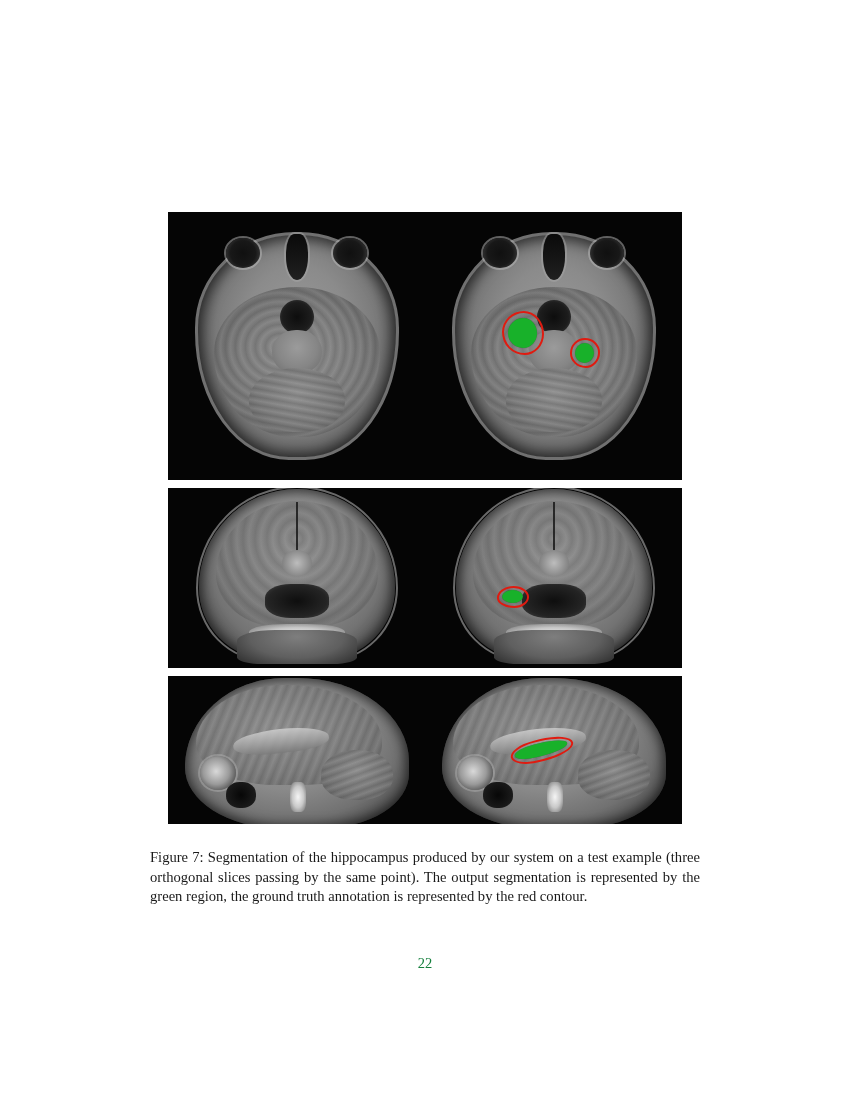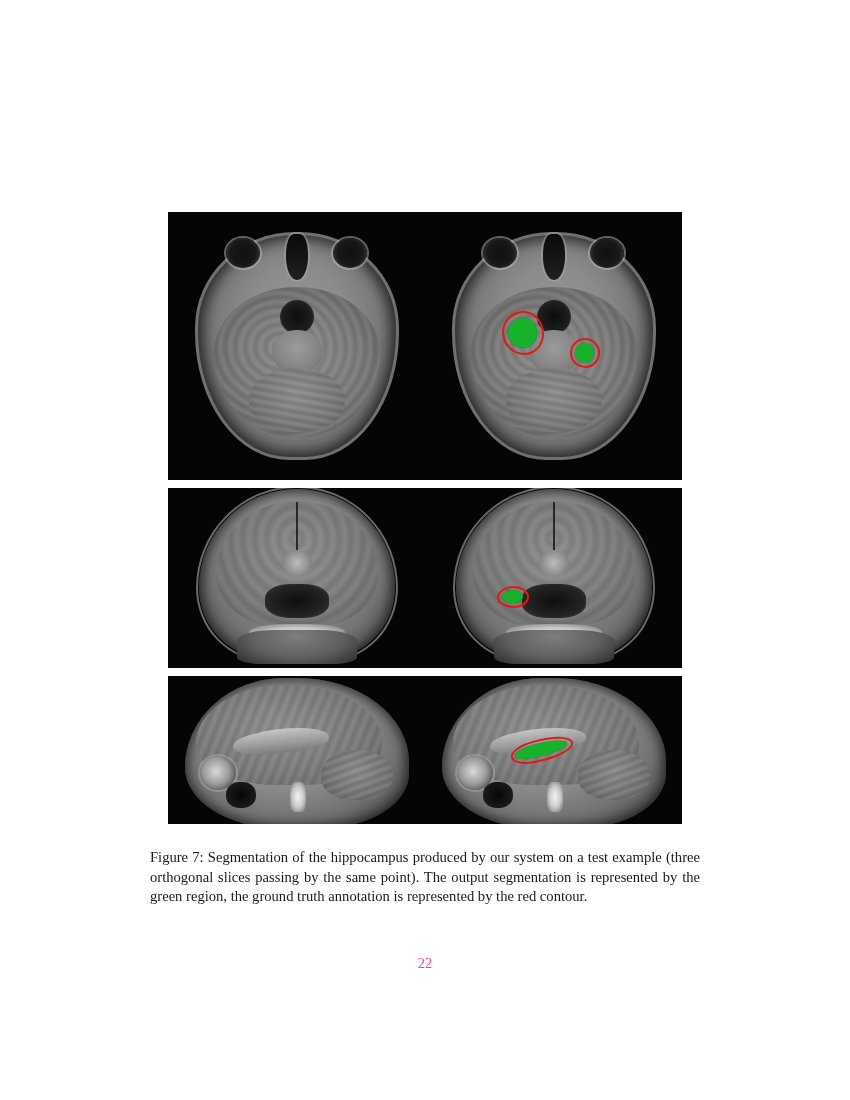--- a/index.html
+++ b/index.html
@@ -293,21 +293,21 @@
     font-family: "Liberation Serif", serif;
   }
   .caption .lbl { }
   .page-number {
     position: absolute;
     left: 0;
     top: 955px;
     width: 850px;
     text-align: center;
     font-size: 14.5px;
-    color: #ec4899;
+    color: #15803d;
     font-family: "Liberation Serif", serif;
   }
 </style>
 </head>
 <body>
 
 <div class="page">
 
   <div class="figure-block">
 

